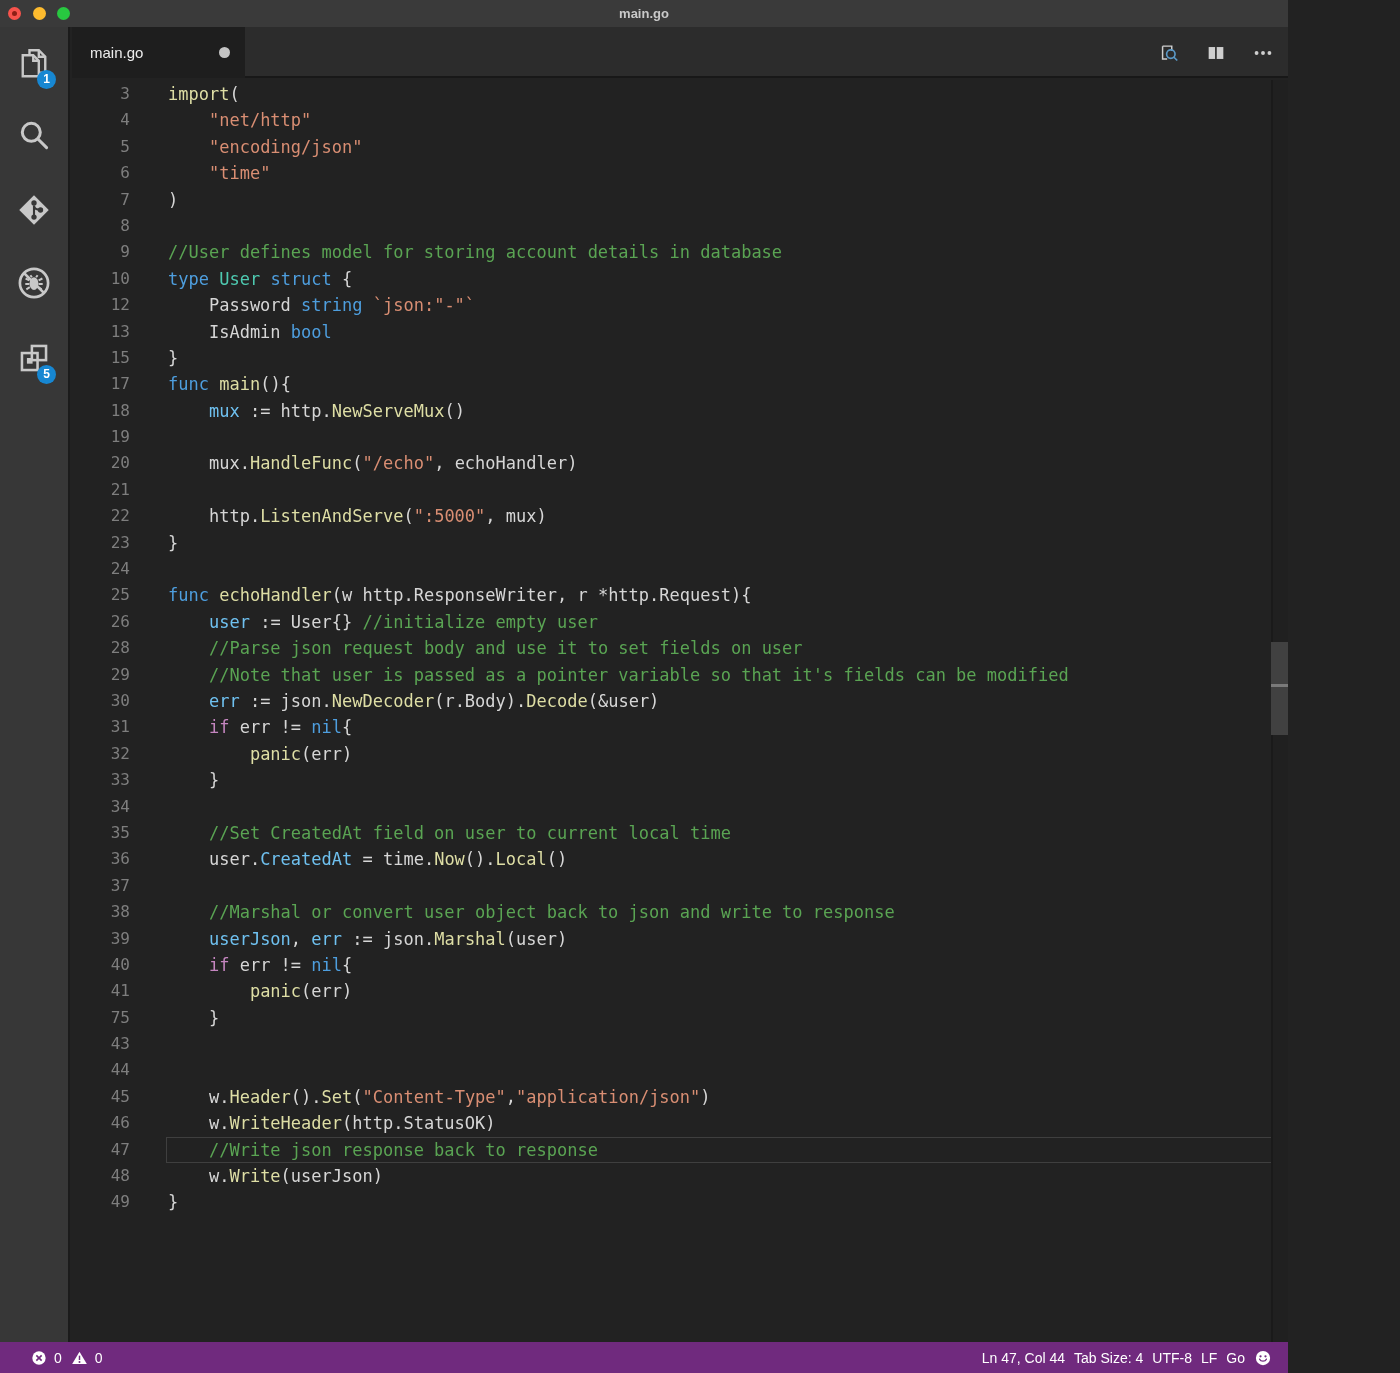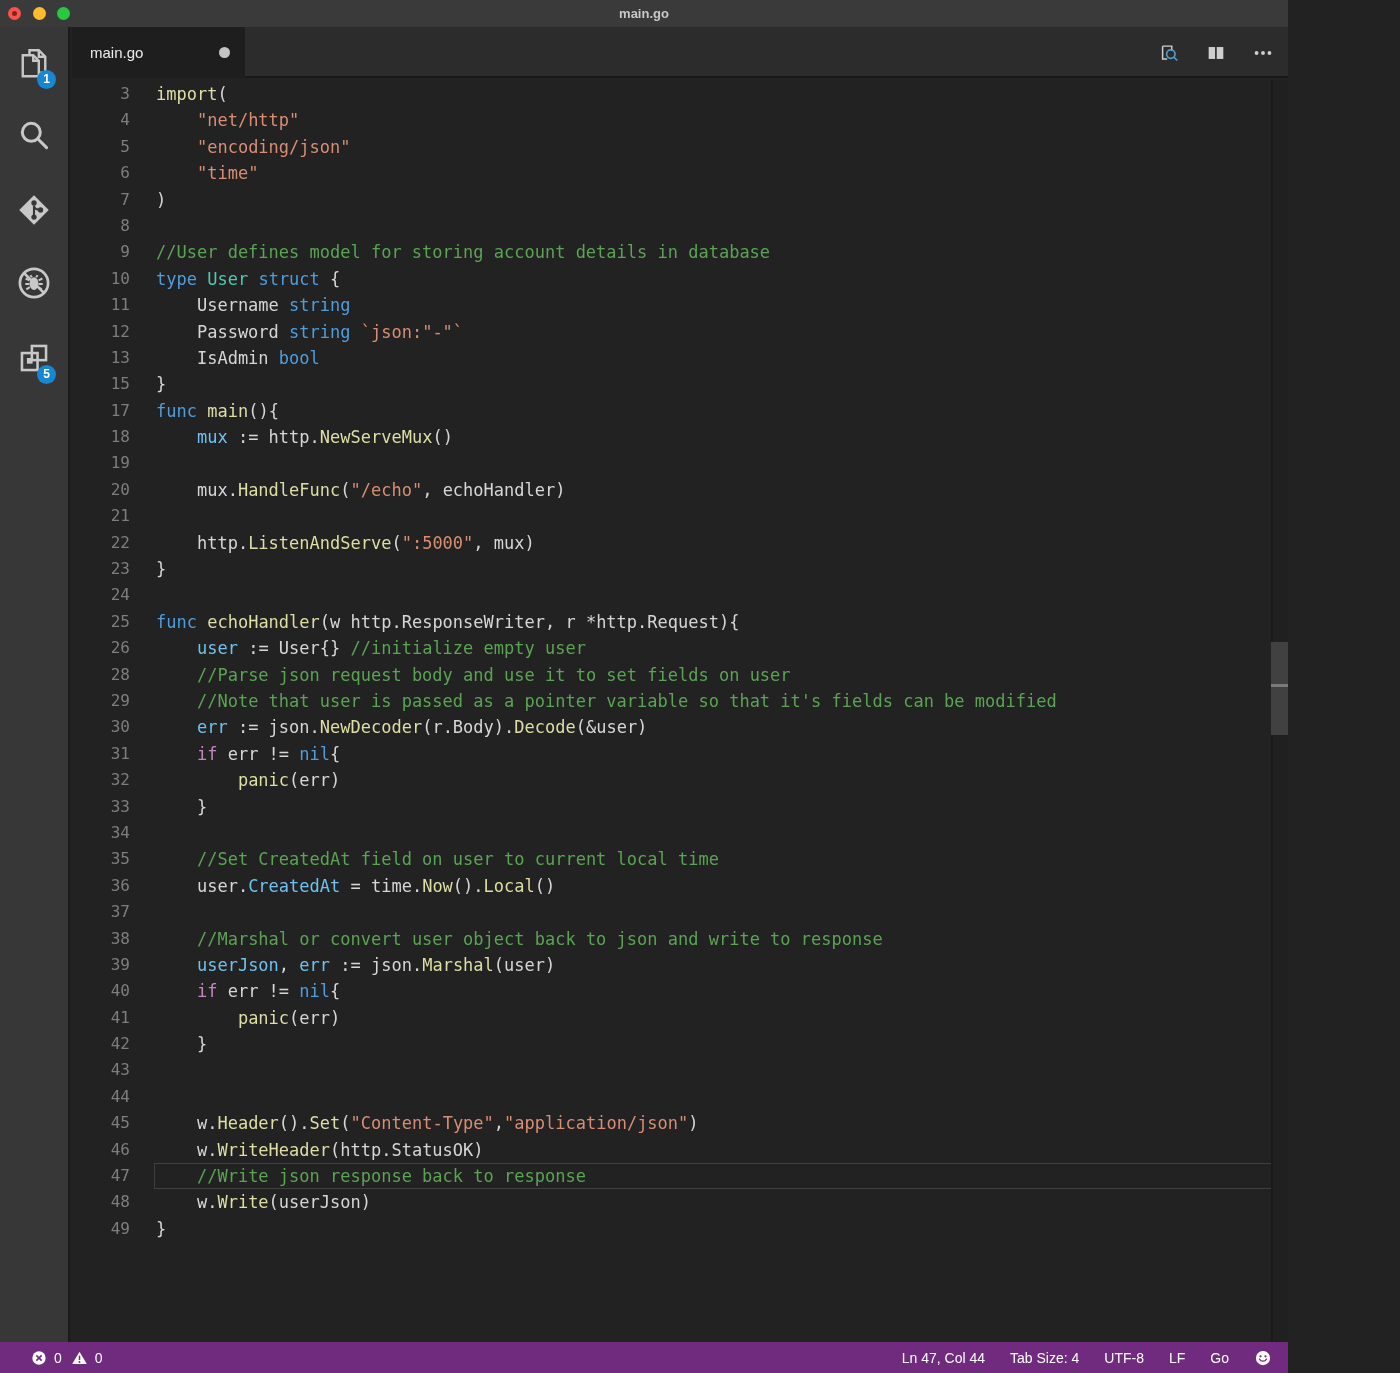--- a/index.html
+++ b/index.html
@@ -37,35 +37,35 @@
     padding-left:18px;color:#ececec;font-size:15px;font-weight:500;cursor:pointer}
   .tab-dot{position:absolute;left:147px;top:20px;width:11px;height:11px;border-radius:50%;background:#c4c4c4}
   .tab-actions{position:absolute;right:14px;top:0;height:51px;display:flex;align-items:center;gap:25px;color:#cfcfcf}
   .tab-actions .act{width:22px;height:22px;cursor:pointer}
 
   
   .editor{position:absolute;left:72px;right:0;top:53px;bottom:0;background:#222}
   .lines{position:absolute;left:0;top:1px;right:0;font-family:"DejaVu Sans Mono",monospace;font-size:17px}
   .line{display:flex;height:26.4px;line-height:26.4px}
   .ln{flex:none;width:58px;text-align:right;color:#7e7e7e;font-size:16px}
-  .lc{flex:1;margin-left:24px;padding-left:2px;white-space:pre;color:var(--pl);position:relative}
+  .lc{flex:1;margin-left:36px;padding-left:2px;white-space:pre;color:var(--pl);position:relative}
   .line.cur .lc::before{content:"";position:absolute;inset:0;border:1px solid #3f3f3f;pointer-events:none}
   .kw{color:var(--kw)} .fn{color:var(--fn)} .str{color:var(--str)} .cm{color:var(--cm)}
   .var{color:var(--var)} .typ{color:var(--typ)} .ctl{color:var(--ctl)} .pl{color:var(--pl)}
 
   
   .scroll-zone{position:absolute;right:0;top:0;bottom:0;width:17px;background:#202020;border-left:2px solid #1a1a1a}
   .sb-thumb{position:absolute;right:0;top:562px;width:17px;height:93px;background:#414141}
   .sb-mark{position:absolute;right:0;top:604px;width:17px;height:3px;background:#7a7a7a}
 
   
   .statusbar{position:absolute;left:0;right:0;bottom:0;height:31px;background:var(--status);color:#fff;
     font-size:14px;display:flex;align-items:center}
   .sb-left{display:flex;align-items:center;gap:9px;padding-left:31px}
-  .sb-right{margin-left:auto;display:flex;align-items:center;gap:25px;padding-right:16px}
+  .sb-right{margin-left:auto;display:flex;align-items:center;gap:9px;padding-right:16px}
   .sb-item{display:flex;align-items:center;gap:7px;cursor:pointer}
   .sb-item svg{display:block}
 </style>
 </head>
 <body>
 
 <div class="app">
 
   <div class="titlebar">
     <span class="traffic t-close"></span>
@@ -171,24 +171,20 @@
           </div>
           <div class="line">
             <span class="ln">9</span>
             <span class="lc"><span class="cm">//User defines model for storing account details in database</span></span>
           </div>
           <div class="line">
             <span class="ln">10</span>
             <span class="lc"><span class="kw">type</span><span class="pl"> </span><span class="typ">User</span><span class="pl"> </span><span class="kw">struct</span><span class="pl"> {</span></span>
           </div>
           <div class="line">
-            <span class="ln">11</span>
-            <span class="lc"><span class="pl">    Username </span><span class="kw">string</span></span>
-          </div>
-          <div class="line">
             <span class="ln">12</span>
             <span class="lc"><span class="pl">    Password </span><span class="kw">string</span><span class="pl"> </span><span class="str">`json:"-"`</span></span>
           </div>
           <div class="line">
             <span class="ln">13</span>
             <span class="lc"><span class="pl">    IsAdmin </span><span class="kw">bool</span></span>
           </div>
           <div class="line">
             <span class="ln">15</span>
             <span class="lc"><span class="pl">}</span></span>
@@ -283,21 +279,21 @@
           </div>
           <div class="line">
             <span class="ln">40</span>
             <span class="lc"><span class="pl">    </span><span class="ctl">if</span><span class="pl"> err != </span><span class="kw">nil</span><span class="pl">{</span></span>
           </div>
           <div class="line">
             <span class="ln">41</span>
             <span class="lc"><span class="pl">        </span><span class="fn">panic</span><span class="pl">(err)</span></span>
           </div>
           <div class="line">
-            <span class="ln">42</span>
+            <span class="ln">75</span>
             <span class="lc"><span class="pl">    }</span></span>
           </div>
           <div class="line">
             <span class="ln">43</span>
             <span class="lc"></span>
           </div>
           <div class="line">
             <span class="ln">44</span>
             <span class="lc"><span class="pl">    </span></span>
           </div>

